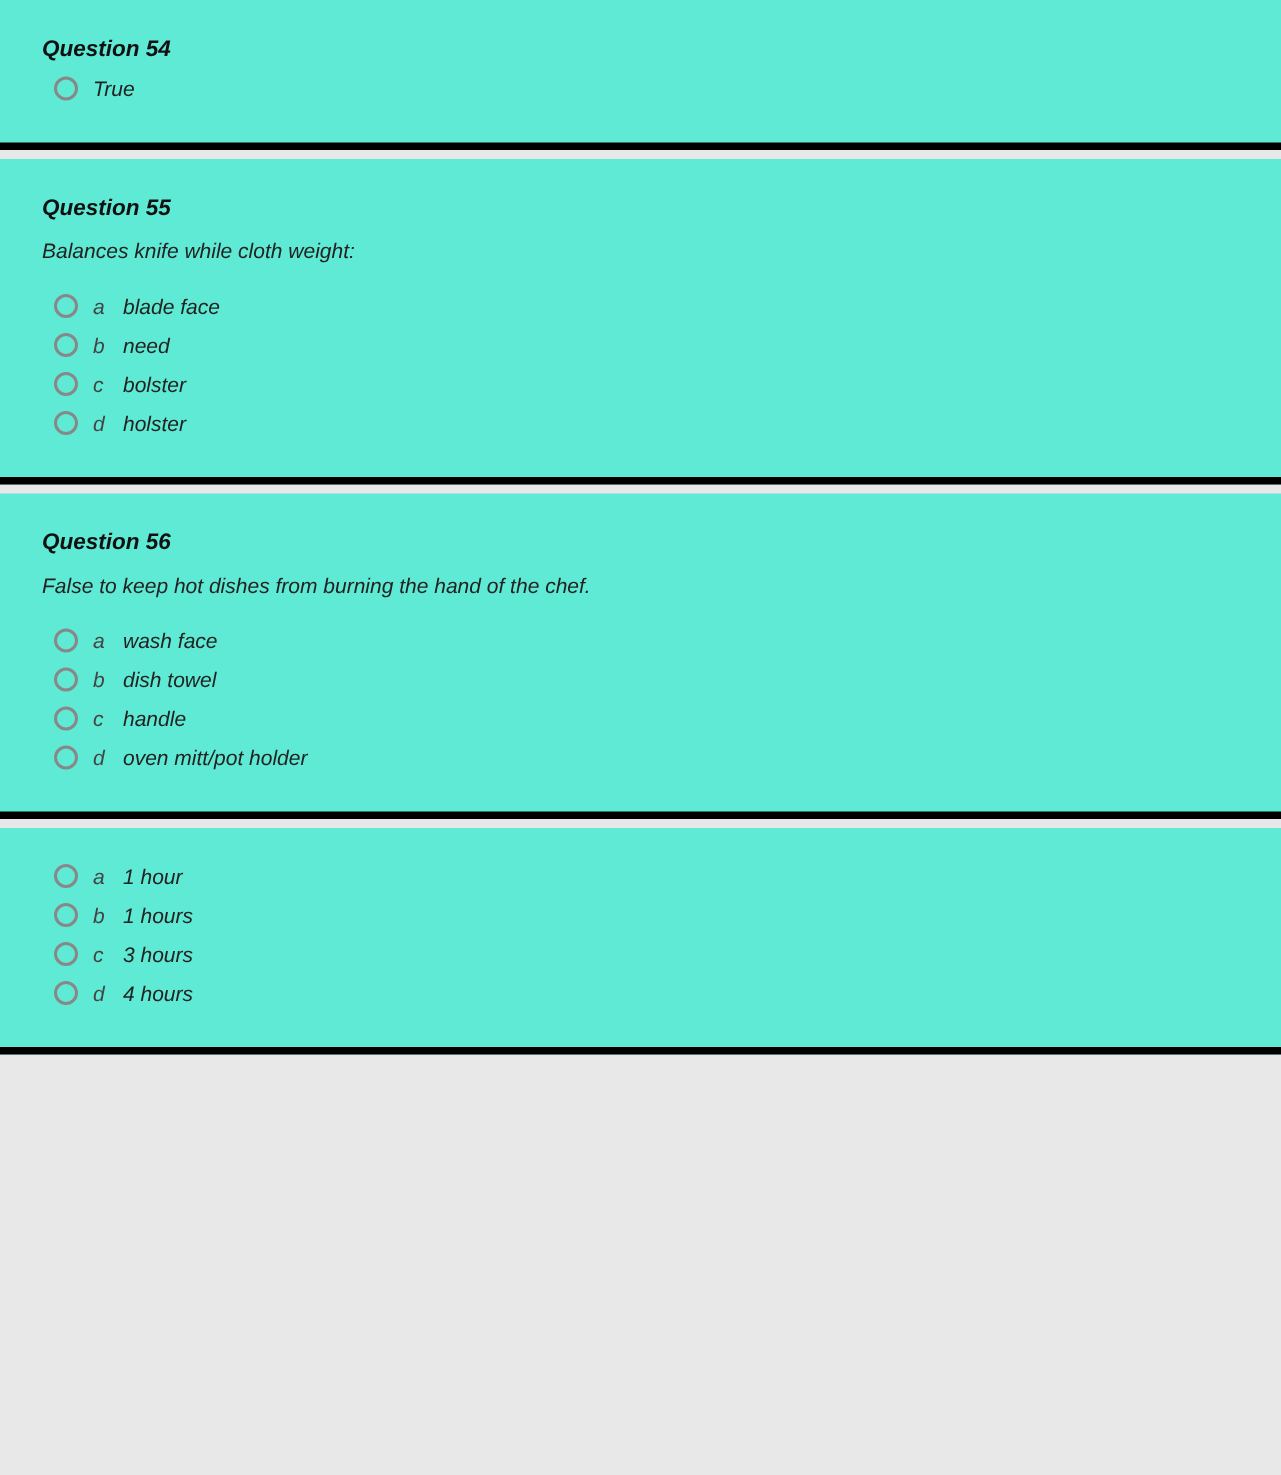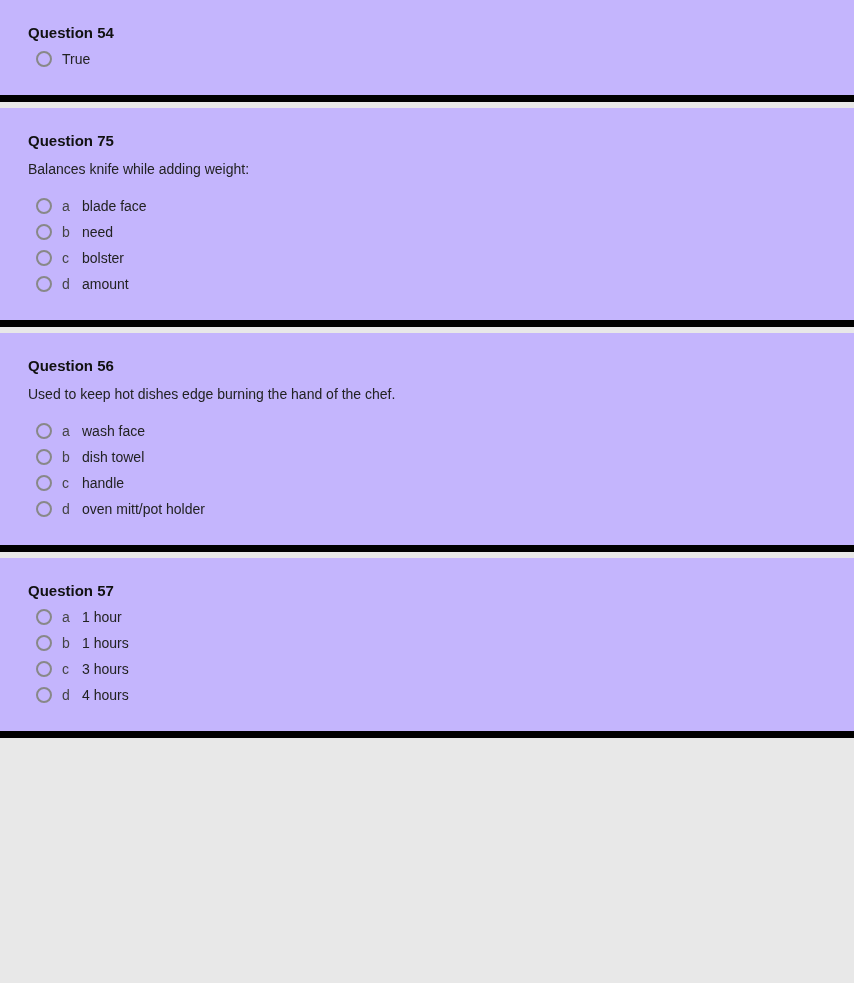--- a/index.html
+++ b/index.html
@@ -16,24 +16,25 @@
       padding: 0;
     }
 
     .page-container {
       background-color: #e8e8e8;
       width: 854px;
       min-height: 983px;
     }
 
     .question-block {
-      background-color: #c4b5fd;
+      background-color: #5eead4;
       padding: 24px 28px 28px 28px;
       margin-bottom: 6px;
-      border-bottom: 7px solid #000000;
+      border-bottom: 5px solid #000000;
+      font-style: italic;
     }
 
     .question-title {
       font-size: 15px;
       font-weight: bold;
       margin-bottom: 10px;
       color: #111;
     }
 
     .question-text {
@@ -103,49 +104,49 @@
     <div class="question-title">Question 54</div>
     <div class="true-false-block">
       <div class="tf-item">
         <span class="radio-circle"></span>
         <span class="option-text">True</span>
       </div>
     </div>
   </div>
 
   <div class="question-block">
-    <div class="question-title">Question 75</div>
-    <div class="question-text">Balances knife while adding weight:</div>
+    <div class="question-title">Question 55</div>
+    <div class="question-text">Balances knife while cloth weight:</div>
     <ul class="options-list">
       <li class="option-item">
         <span class="radio-circle"></span>
         <span class="option-letter">a</span>
         <span class="option-text">blade face</span>
       </li>
       <li class="option-item">
         <span class="radio-circle"></span>
         <span class="option-letter">b</span>
         <span class="option-text">need</span>
       </li>
       <li class="option-item">
         <span class="radio-circle"></span>
         <span class="option-letter">c</span>
         <span class="option-text">bolster</span>
       </li>
       <li class="option-item">
         <span class="radio-circle"></span>
         <span class="option-letter">d</span>
-        <span class="option-text">amount</span>
+        <span class="option-text">holster</span>
       </li>
     </ul>
   </div>
 
   <div class="question-block">
     <div class="question-title">Question 56</div>
-    <div class="question-text">Used to keep hot dishes edge burning the hand of the chef.</div>
+    <div class="question-text">False to keep hot dishes from burning the hand of the chef.</div>
     <ul class="options-list">
       <li class="option-item">
         <span class="radio-circle"></span>
         <span class="option-letter">a</span>
         <span class="option-text">wash face</span>
       </li>
       <li class="option-item">
         <span class="radio-circle"></span>
         <span class="option-letter">b</span>
         <span class="option-text">dish towel</span>
@@ -157,21 +158,20 @@
       </li>
       <li class="option-item">
         <span class="radio-circle"></span>
         <span class="option-letter">d</span>
         <span class="option-text">oven mitt/pot holder</span>
       </li>
     </ul>
   </div>
 
   <div class="question-block">
-    <div class="question-title">Question 57</div>
     <ul class="options-list">
       <li class="option-item">
         <span class="radio-circle"></span>
         <span class="option-letter">a</span>
         <span class="option-text">1 hour</span>
       </li>
       <li class="option-item">
         <span class="radio-circle"></span>
         <span class="option-letter">b</span>
         <span class="option-text">1 hours</span>

